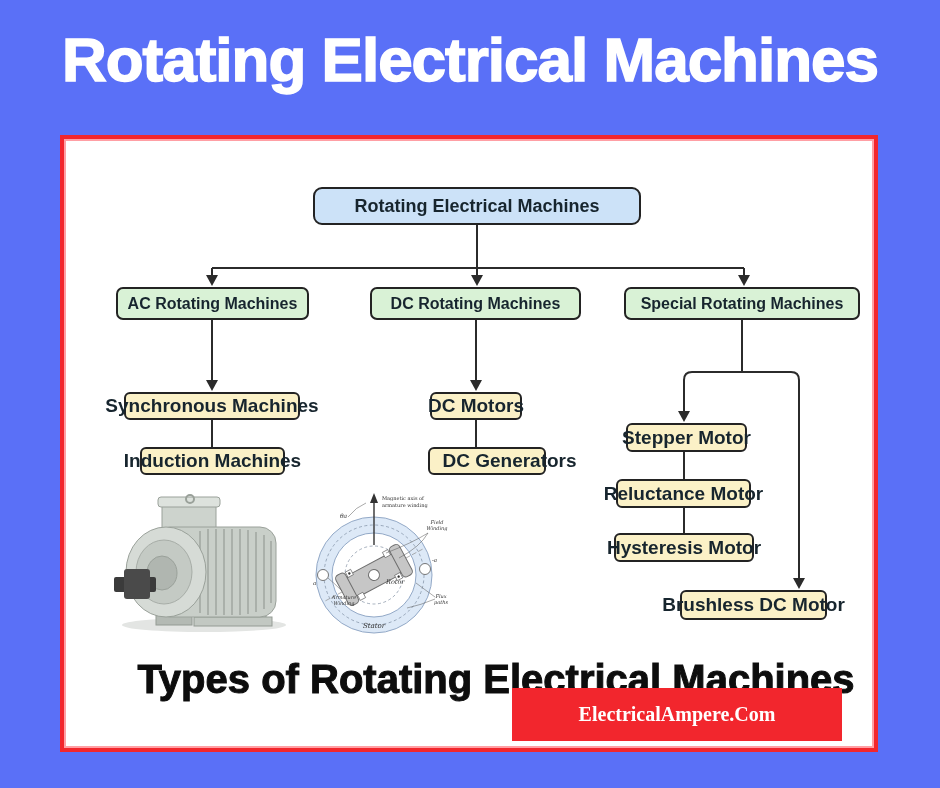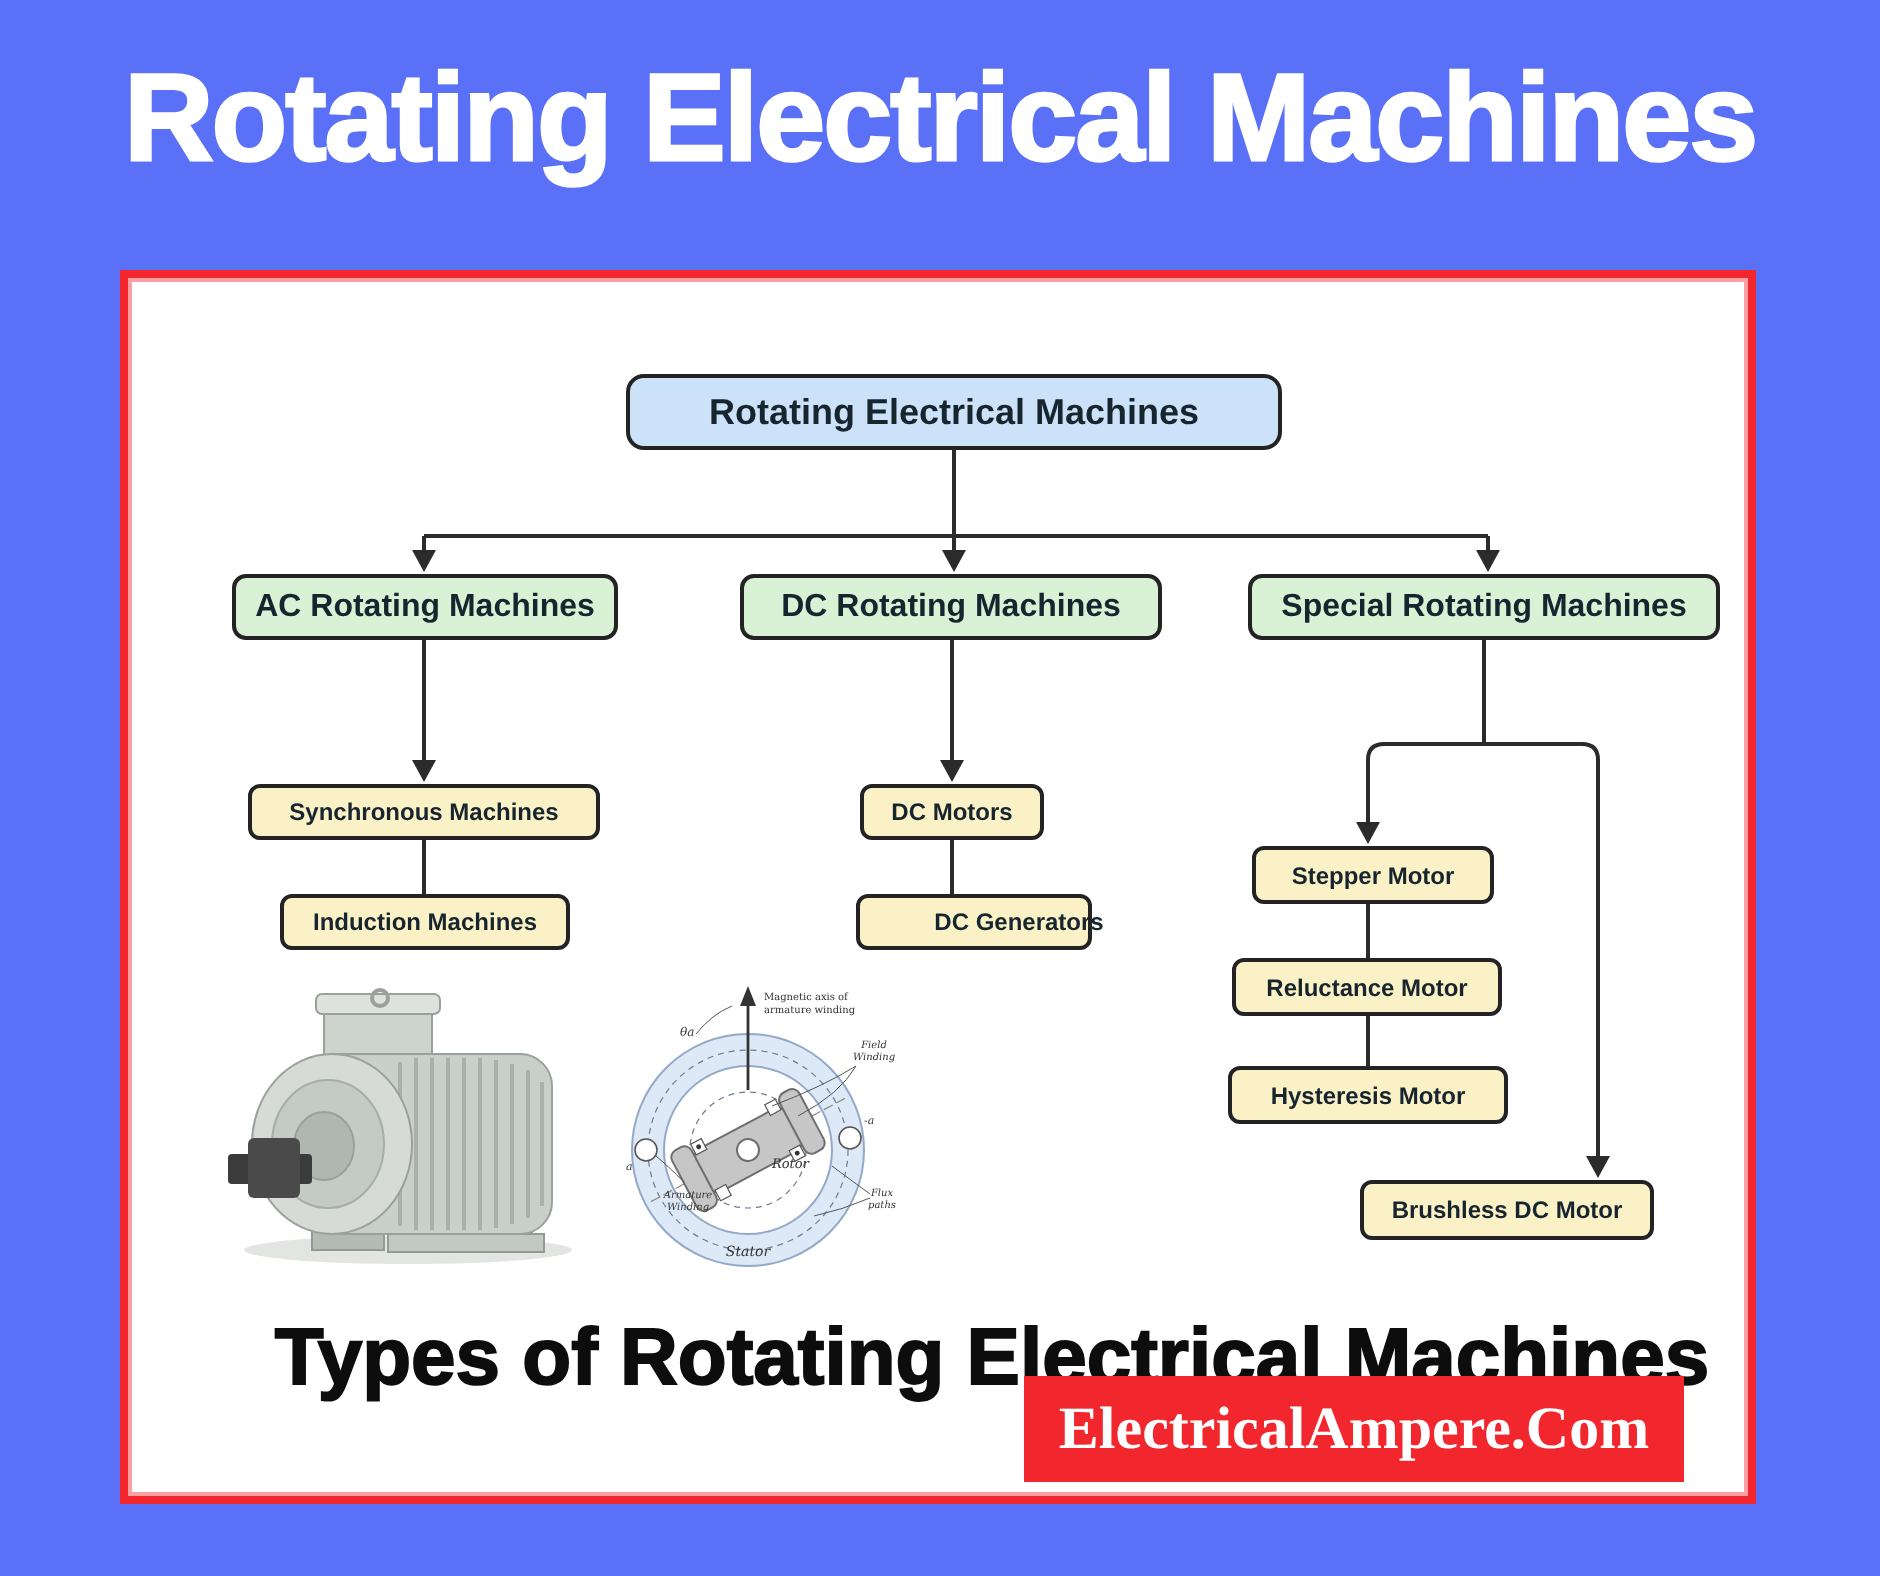--- a/index.html
+++ b/index.html
@@ -16,28 +16,28 @@
            box-shadow: inset 0 0 0 2px #ff9fa4; }
   .panel-inner { position:absolute; left:4px; top:4px; width:810px; height:609px; }
   .connectors { position:absolute; left:0; top:0; width:810px; height:609px; }
   .connectors path, .connectors line { stroke:var(--line,#2B2B2B); stroke-width:2; fill:none; }
   .connectors polygon { fill:var(--line,#2B2B2B); stroke:none; }
   .node { position:absolute; border:2px solid #232323; border-radius:7px;
           display:flex; align-items:center; justify-content:center;
           font-weight:bold; color:#17252e; white-space:nowrap; text-align:center; }
   .root-node   { background:var(--root-fill,#CCE2F8); font-size:18px; border-radius:9px; }
   .branch-node { background:var(--branch-fill,#D9F2D6); font-size:16px; }
-  .leaf-node   { background:var(--leaf-fill,#FBF1C7); font-size:12px; border-radius:6px;text-align:center; }
+  .leaf-node   { background:var(--leaf-fill,#FBF1C7); font-size:19px; border-radius:6px;text-align:center; }
   .figure { position:absolute; }
   .caption { position:absolute; left:23px; top:514px; width:810px; text-align:center;
              font-size:40px; font-weight:bold; color:#0d0d0d; -webkit-text-stroke:1px #0d0d0d;
              white-space:nowrap; }
   .banner { position:absolute; left:444px; top:545px; width:330px; height:53px;
             background:var(--banner,#F2262D); display:flex; align-items:center; justify-content:center;
-            font-family:"Liberation Serif", serif; font-weight:bold; font-size:30px; color:#ffffff; }
+            font-family:"Liberation Serif", serif; font-weight:bold; font-size:20px; color:#ffffff; }
   .schematic text { font-family:"DejaVu Serif", serif; fill:#333; }
 </style>
 </head>
 <body>
 
 <div class="stage">
 
   <div class="main-title">Rotating Electrical Machines</div>
 
   <div class="panel">

